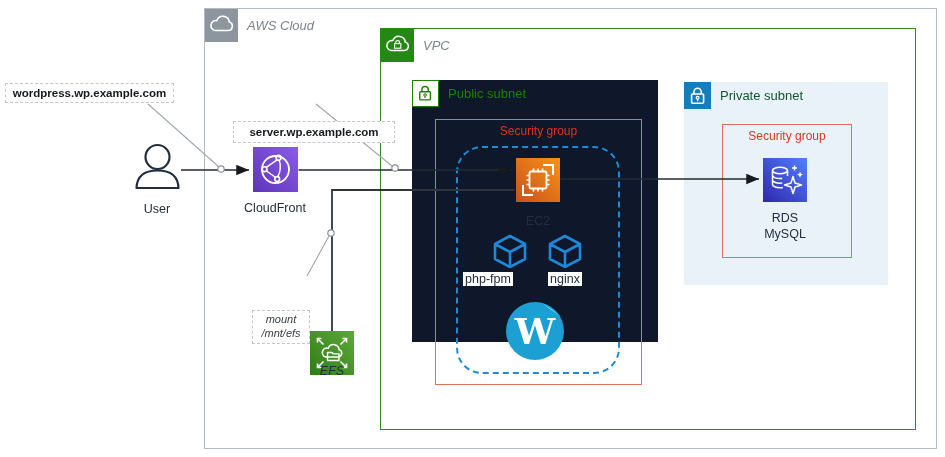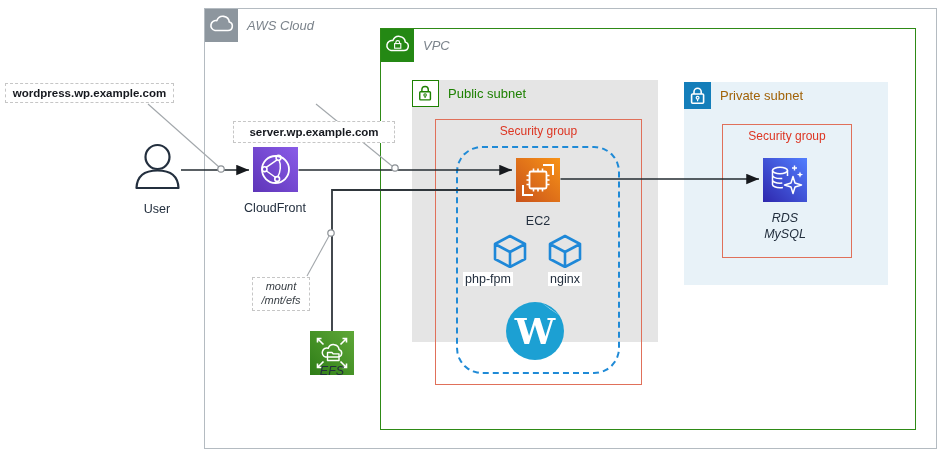--- a/index.html
+++ b/index.html
@@ -1,36 +1,36 @@
 <!DOCTYPE html>
 <html><head>
 <meta charset="utf-8">
 <style>
   html,body{margin:0;padding:0;background:#fff;font-family:"Liberation Sans",sans-serif;}
   #canvas{position:relative;width:945px;height:457px;background:#fff;overflow:hidden;}
   .abs{position:absolute;}
   .group{position:absolute;box-sizing:border-box;}
   .aws-cloud{left:204px;top:8px;width:733px;height:441px;border:1.5px solid #B4BBC1;}
   .vpc{left:380px;top:28px;width:536px;height:402px;border:1px solid #2E8A16;}
-  .pubsub{left:412px;top:80px;width:246px;height:262px;background:#e5e5e5;}
+  .pubsub{left:412px;top:80px;width:246px;height:262px;background:#0f172a;}
   .privsub{left:684px;top:82px;width:204px;height:203px;background:#E8F2F8;}
   .sg1{left:435px;top:119px;width:207px;height:266px;border:1px solid #E0705A;}
   .sg2{left:722px;top:124px;width:130px;height:134px;border:1px solid #E0705A;}
   .dashedbox{left:456px;top:146px;width:164px;height:228px;border:2.5px dashed #1F8AD6;border-radius:26px;}
   .group-icon{position:absolute;left:0;top:0;}
   .gi-33{width:33px;height:33px;}
   .gi-27{width:27px;height:27px;}
   .bg-gray{background:#8D969E;}
   .bg-green{background:#248814;}
   .bg-blue{background:#147EBA;}
   .bg-white-green{background:#fff;border:1.5px solid #1D8102;box-sizing:border-box;}
   .group-label{position:absolute;font-size:13px;white-space:nowrap;}
   .lbl-gray{color:#7B838B;font-style:italic;}
   .lbl-green{color:#1D8102;}
-  .lbl-blue{color:#a16207;}
+  .lbl-blue{color:#14532d;}
   .lbl-red{color:#DD3522;}
   .gl-big{left:42px;top:9px;}
   .gl-sub{left:36px;top:6px;}
   .sg-label{position:absolute;left:0;right:0;top:4px;text-align:center;font-size:12px;}
   .node-icon{position:absolute;}
   .grad-orange{background:linear-gradient(45deg,#C8511B,#F89317);}
   .grad-purple{background:linear-gradient(45deg,#5E35B8,#8A5CE8);}
   .grad-indigo{background:linear-gradient(45deg,#2E27AD,#527FFF);}
   .grad-green{background:linear-gradient(45deg,#2E7D17,#5FA838);}
   .cf-icon{left:253px;top:147px;width:45px;height:45px;}
@@ -40,21 +40,21 @@
   .user-icon{left:133px;top:136px;width:48px;height:54px;}
   .cube1{left:492px;top:234px;width:36px;height:34px;}
   .cube2{left:547px;top:234px;width:36px;height:34px;}
   .wp-icon{left:505px;top:301px;width:60px;height:60px;}
   .node-label{position:absolute;font-size:12.5px;color:#232F3E;text-align:center;white-space:nowrap;}
   .whitebg{background:#fff;padding:0 2px;}
   .callout{position:absolute;background:#fff;border:1.5px dashed #C6C6C6;box-sizing:border-box;
            font-weight:bold;font-size:11.5px;color:#16191F;display:flex;align-items:center;
            justify-content:center;text-align:center;}
   .callout-mount{font-weight:normal;font-style:italic;font-size:11px;flex-direction:column;
-                 line-height:1.25;color:#3A4046;}
+                 line-height:1.25;color:#3A4046;margin-top:33px;}
   #edges{position:absolute;left:0;top:0;pointer-events:none;}
 </style>
 </head>
 <body>
 
 <div id="canvas">
 
   <div class="group aws-cloud">
     <div class="group-icon gi-33 bg-gray">
       <svg width="33" height="33" viewBox="0 0 33 33">
@@ -186,21 +186,21 @@
     <svg width="44" height="44" viewBox="0 0 44 44">
       <ellipse cx="17" cy="12.5" rx="7.5" ry="3.2" fill="none" stroke="#fff" stroke-width="1.6"></ellipse>
       <path d="M9.5,12.5 V26.5 c0,1.8 3.4,3.2 7.5,3.2 c1,0 2-.1 2.9-.3 M24.5,12.5 V18
                M9.5,17.3 c0,1.8 3.4,3.2 7.5,3.2 c.8,0 1.6,0 2.3-.1
                M9.5,22 c0,1.8 3.4,3.2 7.5,3.2 c.8,0 1.6,0 2.3-.1" fill="none" stroke="#fff" stroke-width="1.5"></path>
       <path d="M30,18.5 L32,25 L38.5,27 L32,29 L30,35.5 L28,29 L21.5,27 L28,25 Z" fill="none" stroke="#fff" stroke-width="1.5" stroke-linejoin="round"></path>
       <path d="M31.5,7.5 v5 M29,10 h5" stroke="#fff" stroke-width="1.4"></path>
       <path d="M37,13.5 l.9,2.2 2.2,.9 -2.2,.9 -.9,2.2 -.9,-2.2 -2.2,-.9 2.2,-.9 z" fill="#fff"></path>
     </svg>
   </div>
-  <div class="node-label" style="left:750px;top:210px;width:70px;line-height:1.3;font-style:italic;">
+  <div class="node-label" style="left:750px;top:210px;width:70px;line-height:1.3;">
     <div>RDS</div>
     <div>MySQL</div>
   </div>
 
   <div class="callout" style="left:5px;top:83px;width:169px;height:20px;">wordpress.wp.example.com</div>
   <div class="callout" style="left:233px;top:81px;width:162px;height:22px;margin-top:40px;">server.wp.example.com</div>
   <div class="callout callout-mount" style="left:252px;top:277px;width:58px;height:34px;">
     <div>mount</div>
     <div>/mnt/efs</div>
   </div>

